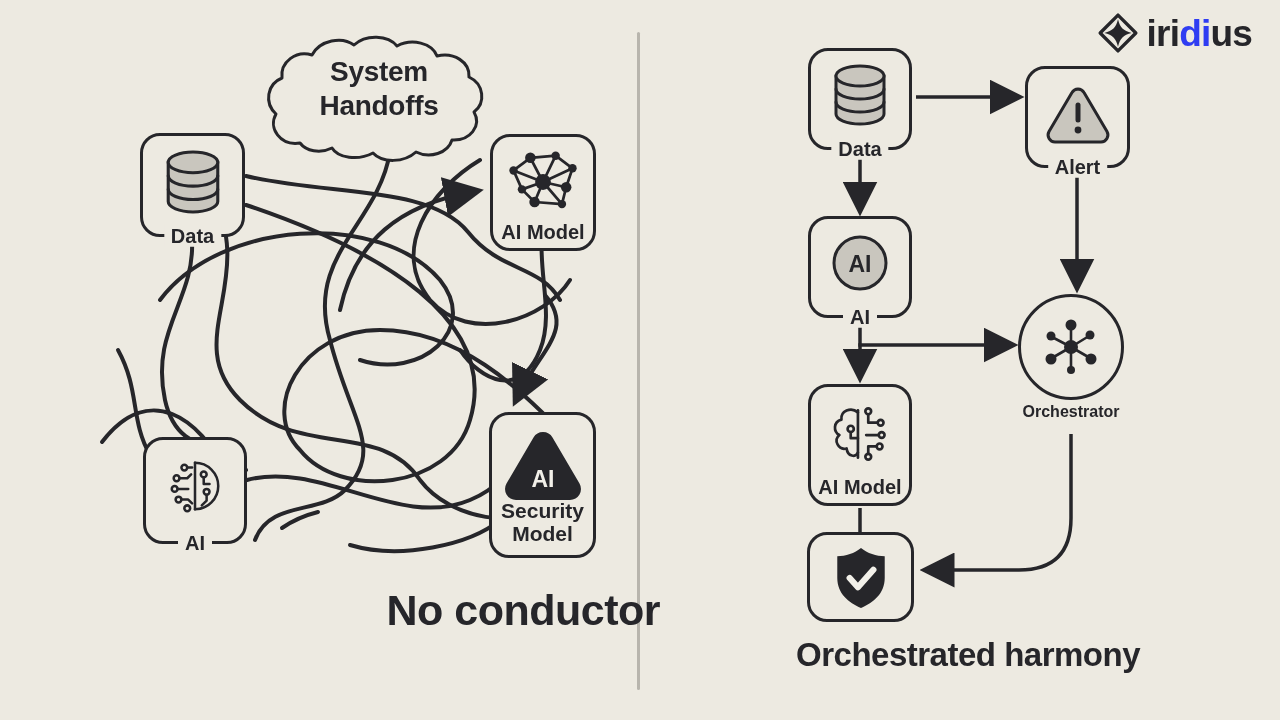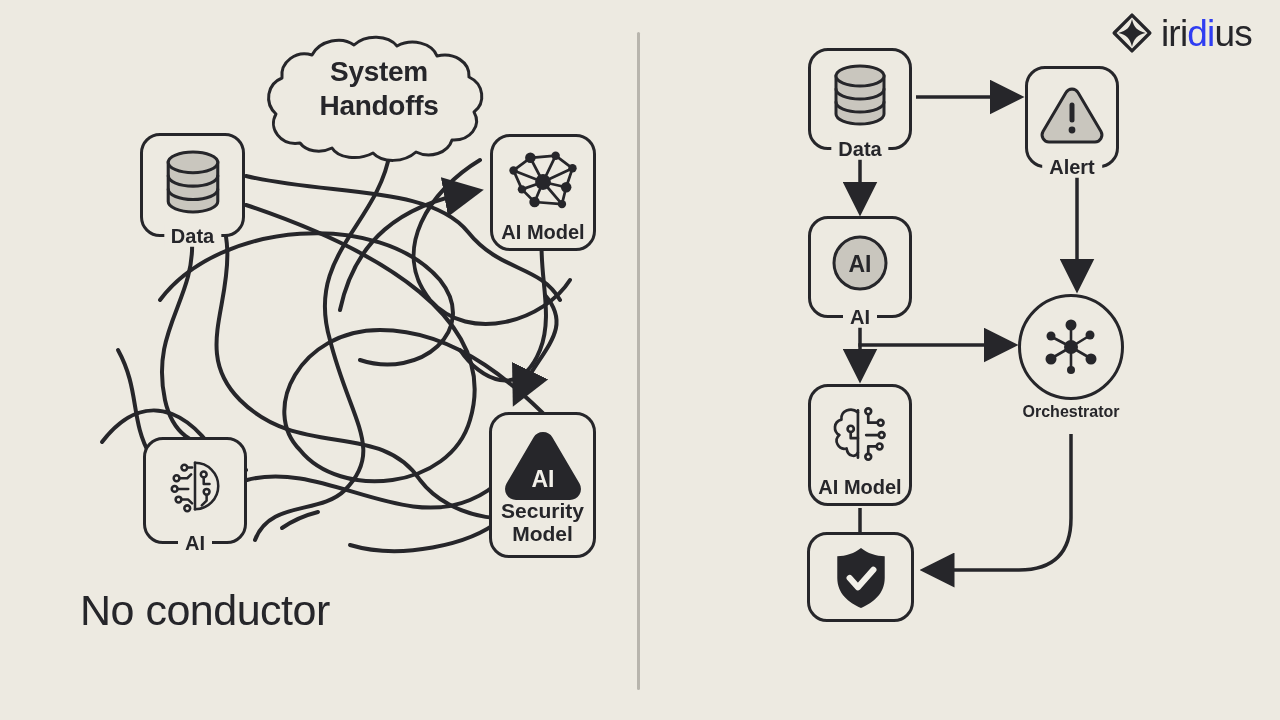--- a/index.html
+++ b/index.html
@@ -28,32 +28,32 @@
   .node-dot{fill:var(--ink);}
 
   .box{position:absolute;background:var(--bg);border:3px solid var(--ink);border-radius:20px;z-index:2;}
   .icon-wrap{position:absolute;left:0;right:0;display:flex;justify-content:center;}
   .tag{position:absolute;left:50%;bottom:0;transform:translate(-50%,58%);background:var(--bg);
        padding:0 7px;font-size:20px;font-weight:600;white-space:nowrap;line-height:1.1;z-index:3;}
   .inner-label{position:absolute;left:0;right:0;bottom:5px;text-align:center;font-size:20px;font-weight:600;line-height:1.12;}
 
   .cloud-text{position:absolute;left:283px;top:55px;width:192px;text-align:center;
               font-size:28px;font-weight:700;line-height:34px;z-index:3;letter-spacing:-0.3px;}
-  .caption{position:absolute;text-align:left;font-weight:400;z-index:2;letter-spacing:-0.5px;}
+  .caption{position:absolute;text-align:right;font-weight:700;z-index:2;letter-spacing:-0.5px;}
   .caption-left{left:80px;width:580px;top:586px;font-size:43px;}
   .caption-right{left:650px;width:490px;top:636px;font-size:33px;}
 
   .divider{position:absolute;left:637px;top:32px;width:3px;height:658px;background:var(--divider);border-radius:2px;z-index:1;}
 
   .orb{position:absolute;left:1018px;top:294px;width:106px;height:106px;border:3px solid var(--ink);
        border-radius:50%;background:var(--bg);z-index:2;display:flex;align-items:center;justify-content:center;}
   .orb-label{position:absolute;left:971px;top:403px;width:200px;text-align:center;font-size:16px;font-weight:600;z-index:2;}
 
   .logo{position:absolute;right:28px;top:12px;display:flex;align-items:center;gap:8px;z-index:3;}
-  .logo-text{font-size:37px;font-weight:400;letter-spacing:-0.8px;line-height:1;}
+  .logo-text{font-size:37px;font-weight:700;letter-spacing:-0.8px;line-height:1;}
   .logo-text .blue{color:var(--logo-blue);}
 </style>
 </head>
 <body>
 
 <div class="canvas">
 
   <svg class="layer" width="640" height="720" viewBox="0 0 640 720" style="z-index:1">
     <defs>
       <marker id="arrL" markerWidth="10" markerHeight="10" viewBox="0 0 10 10" refX="7" refY="5" orient="auto" markerUnits="strokeWidth">
@@ -190,21 +190,21 @@
       <svg width="56" height="62" viewBox="0 0 56 62">
         <path class="gray-fill" style="stroke:var(--ink);stroke-width:3" d="M4 12 v38 a24 10 0 0 0 48 0 v-38 Z"></path>
         <path class="ink-stroke" d="M4 25 a24 10 0 0 0 48 0"></path>
         <path class="ink-stroke" d="M4 38 a24 10 0 0 0 48 0"></path>
         <ellipse class="gray-fill" style="stroke:var(--ink);stroke-width:3" cx="28" cy="12" rx="24" ry="10"></ellipse>
       </svg>
     </div>
     <span class="tag">Data</span>
   </div>
 
-  <div class="box" style="left:1025px;top:66px;width:94px;height:102px;">
+  <div class="box" style="left:1025px;top:66px;width:105px;height:102px;">
     <div class="icon-wrap" style="top:14px;">
       <svg width="68" height="62" viewBox="0 0 68 60">
         <path class="gray-fill" style="stroke:var(--ink);stroke-width:3;stroke-linejoin:round" d="M34 5 a7 7 0 0 1 6 3.6 l23 39 a7 7 0 0 1 -6 10.4 h-46 a7 7 0 0 1 -6 -10.4 l23 -39 A7 7 0 0 1 34 5 Z"></path>
         <path d="M34 21 v15" style="stroke:var(--ink);stroke-width:5;stroke-linecap:round;fill:none"></path>
         <circle class="ink-fill" cx="34" cy="46" r="3.4"></circle>
       </svg>
     </div>
     <span class="tag">Alert</span>
   </div>
 
@@ -261,20 +261,21 @@
 
   <div class="box" style="left:807px;top:532px;width:107px;height:90px;">
     <div class="icon-wrap" style="top:10px;">
       <svg width="58" height="66" viewBox="0 0 56 64">
         <path class="ink-fill" d="M28 3 C34 8 43 11 51 11 V32 C51 47 40 56 28 61 C16 56 5 47 5 32 V11 C13 11 22 8 28 3 Z"></path>
         <path d="M17 32 L25 41 L40 24" style="stroke:var(--badge-text);stroke-width:6;fill:none;stroke-linecap:round;stroke-linejoin:round"></path>
       </svg>
     </div>
   </div>
 
+  <div class="caption caption-right">Orchestrated harmony</div>
 
   <div class="logo">
     <svg width="42" height="42" viewBox="0 0 40 40">
       <path d="M20 3 L37 20 L20 37 L3 20 Z" style="stroke:var(--ink);stroke-width:3.2;fill:none;stroke-linejoin:round"></path>
       <path class="ink-fill" d="M20 7 C22 15 25 18 33 20 C25 22 22 25 20 33 C18 25 15 22 7 20 C15 18 18 15 20 7 Z"></path>
     </svg>
     <div class="logo-text"><span>iri</span><span class="blue">di</span><span>us</span></div>
   </div>
 
 </div>

